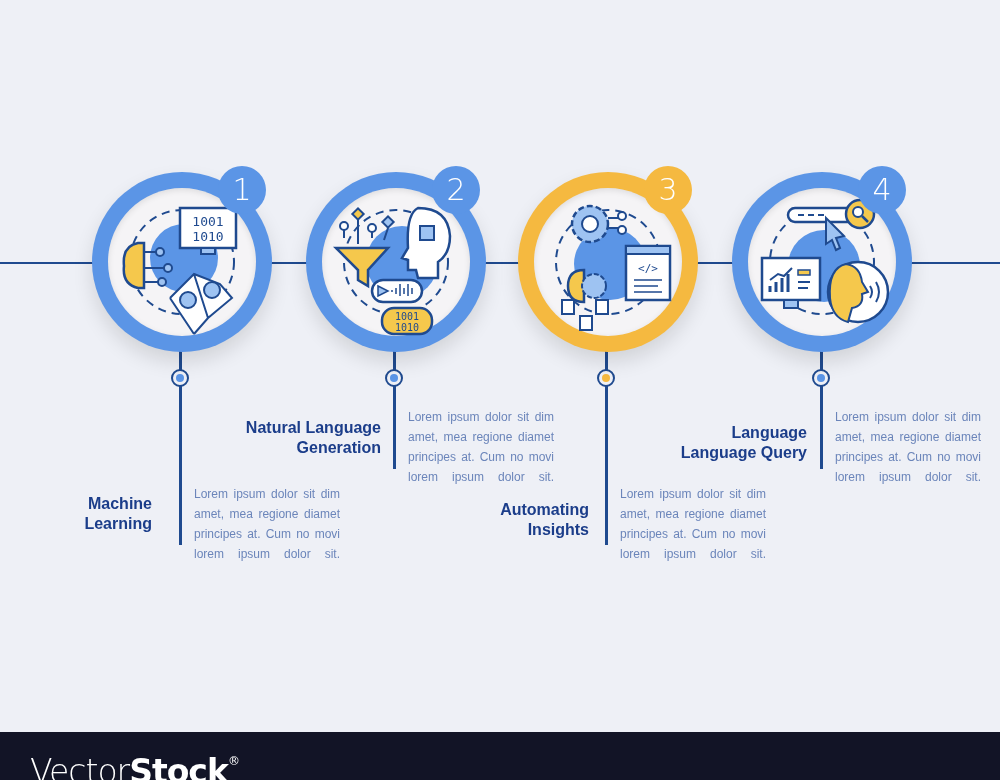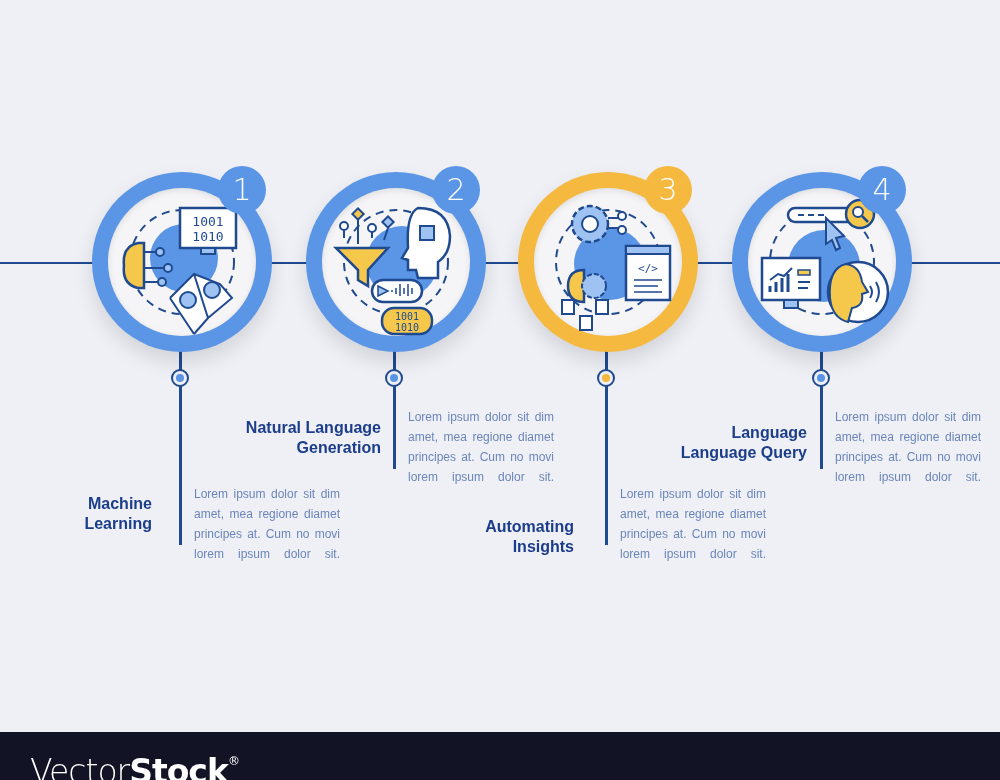--- a/index.html
+++ b/index.html
@@ -113,21 +113,21 @@
       <text x="114" y="84" font-size="11" text-anchor="middle" fill="#1f4a8f" font-family="DejaVu Sans Mono, monospace">&lt;/&gt;</text>
       <path d="M100 92 H128 M100 98 H124 M100 104 H128" stroke="#1f4a8f" stroke-width="1.5"></path>
       <path d="M50 82 Q34 82 34 98 Q34 114 50 114 Z" fill="#f5c84c" stroke="#1f4a8f" stroke-width="2.5"></path>
       <circle cx="60" cy="98" r="12" fill="#9ec3f2" stroke="#1f4a8f" stroke-width="2" stroke-dasharray="5 2"></circle>
       <rect x="28" y="112" width="12" height="14" fill="#fff" stroke="#1f4a8f" stroke-width="2"></rect>
       <rect x="62" y="112" width="12" height="14" fill="#fff" stroke="#1f4a8f" stroke-width="2"></rect>
       <rect x="46" y="128" width="12" height="14" fill="#fff" stroke="#1f4a8f" stroke-width="2"></rect>
     </svg>
     <div class="badge" style="left:126px;top:-6px;background:#f5b940">3</div>
   </div>
-  <div class="title" style="right:426px;top:500px;margin-top:17px;">
+  <div class="title" style="right:411px;top:500px;">
     <div>Automating</div>
     <div>Insights</div>
   </div>
   <div class="desc" style="left:620px;top:484px;">Lorem ipsum dolor sit dim amet, mea regione diamet principes at. Cum no movi lorem ipsum dolor sit.</div>
 
   <div class="vline" style="left:820px;top:345px;height:124px;"></div>
   <div class="dot" style="left:812px;top:369px;">
       <i style="background:#5b95e6"></i>
     </div>
   <div class="step" style="left:732px;top:172px;">

